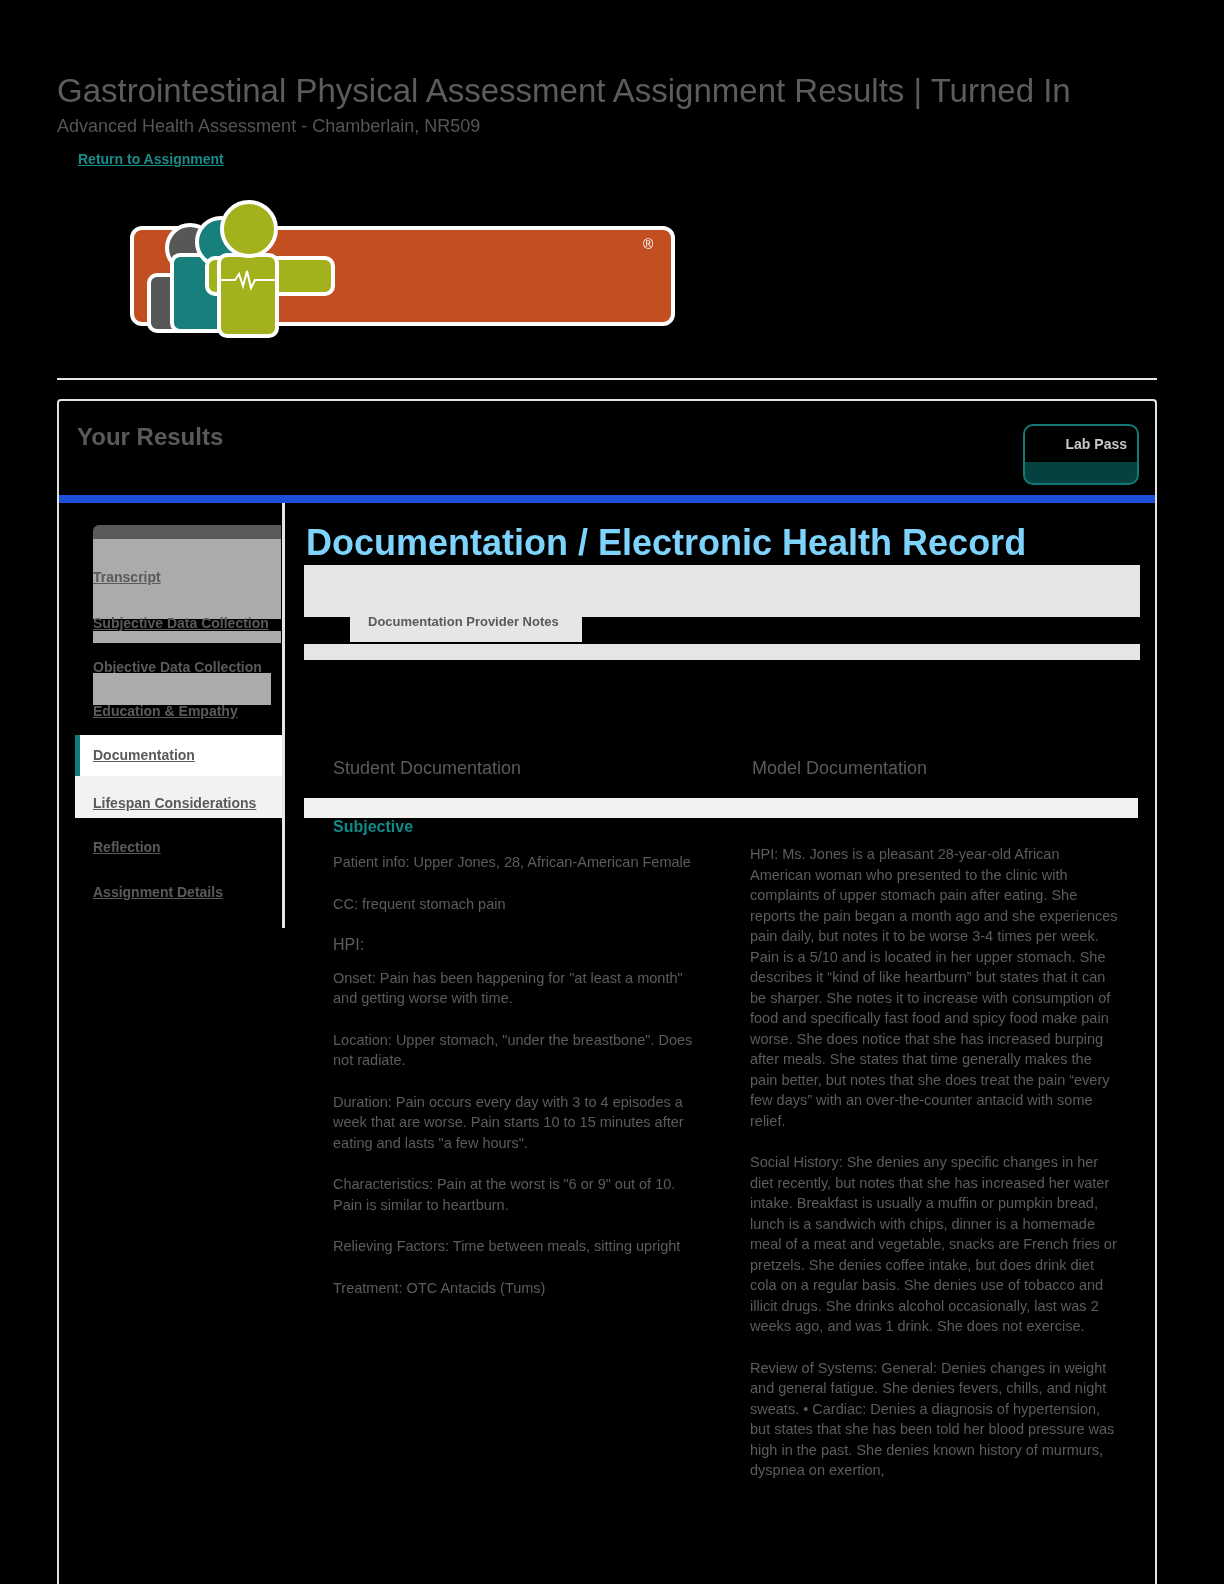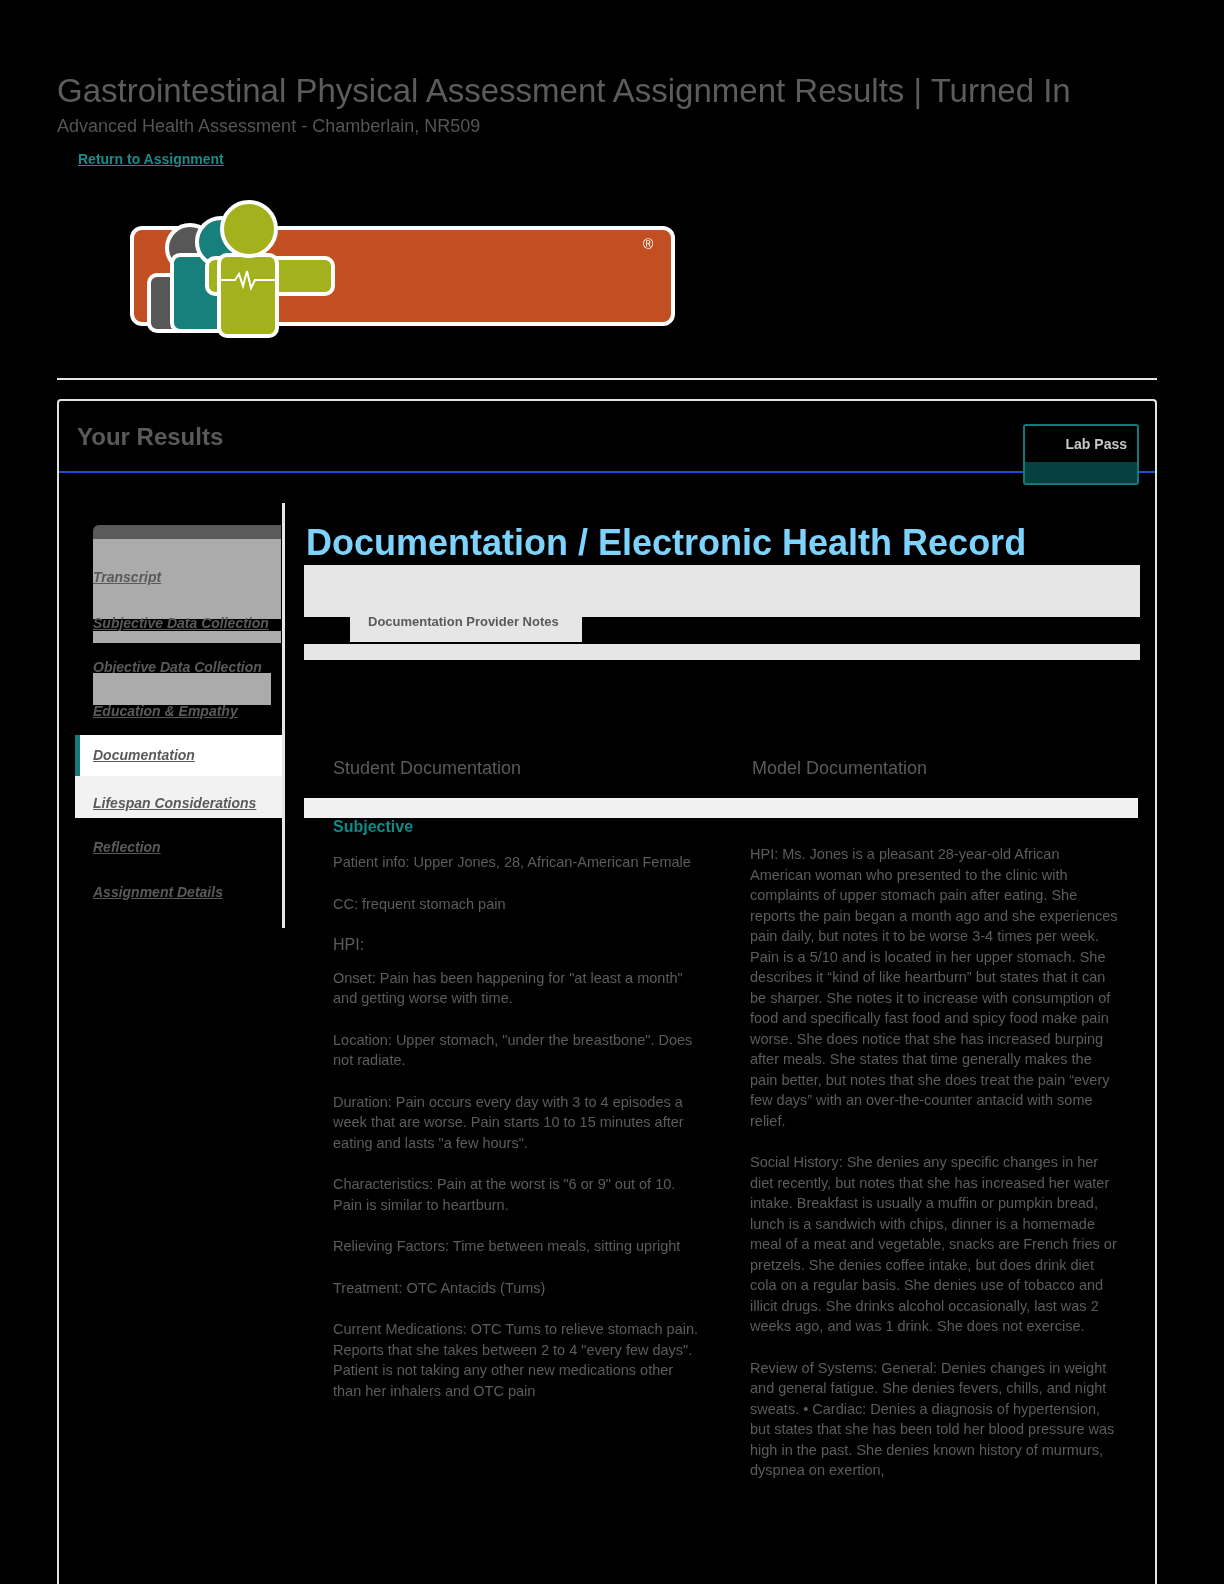--- a/index.html
+++ b/index.html
@@ -43,36 +43,36 @@
   .fig-green-body { left: 92px; top: 55px; width: 62px; height: 85px; border-radius: 10px; background: #a3b21c; }
   .fig-green-arm { left: 80px; top: 58px; width: 130px; height: 40px; border-radius: 10px; background: #a3b21c; }
 
   .hr { position: absolute; left: 57px; top: 378px; width: 1100px; height: 2px; background: #e6e6e6; }
 
   .results-panel {
     position: absolute; left: 57px; top: 399px; width: 1100px; height: 1185px;
     border: 2px solid #e1e1e1; border-bottom: none; box-sizing: border-box; border-radius: 4px 4px 0 0;
   }
   .results-header {
-    position: absolute; left: 0; top: 0; width: 100%; height: 72px;
-    border-bottom: 2px solid #1d4ed8; box-sizing: border-box; text-decoration: underline;
+    position: absolute; left: 0; top: 0; width: 100%; height: 102px;
+    border-bottom: 8px solid #1d4ed8; box-sizing: border-box; text-decoration: underline;
   }
   .results-title {
     position: absolute; left: 18px; top: 22px; font-size: 24px; font-weight: bold; color: #5a5a5a;
   }
   .lab-pass {
     position: absolute; left: 964px; top: 23px; width: 116px; height: 61px;
-    border: 2px solid #117a78; border-radius: 3px; box-sizing: border-box;
+    border: 2px solid #117a78; border-radius: 10px; box-sizing: border-box;
     background: linear-gradient(#000 0 36px, #04413f 36px);
   }
   .lab-pass span {
     position: absolute; right: 10px; top: 10px; font-size: 14px; font-weight: bold; color: #c8c8c8;
   }
 
-  .sidebar { position: absolute; left: 75px; top: 503px; width: 210px; height: 425px; font-style: italic; }
+  .sidebar { position: absolute; left: 75px; top: 503px; width: 210px; height: 425px; }
   .sidebar-divider { position: absolute; left: 282px; top: 503px; width: 3px; height: 425px; background: #e6e6e6; }
   .side-top { position: absolute; left: 18px; top: 22px; width: 188px; height: 14px; background: #5a5a5a; border-radius: 6px 0 0 0; }
   .side-block { position: absolute; left: 18px; background: #ababab; width: 188px; }
   .side-item {
     position: absolute; left: 18px; font-size: 14px; font-weight: bold; color: #5a5a5a;
     text-decoration: underline; white-space: nowrap; overflow: hidden; width: 188px;
   }
   .side-item.active-bg {
     left: 0; width: 207px; height: 42px; background: #fff; border-left: 5px solid #127a78;
     box-sizing: border-box; padding: 12px 0 0 13px; text-decoration: none;
@@ -173,20 +173,19 @@
 <div class="doc-col student">
   <p>Patient info: Upper Jones, 28, African-American Female</p>
   <p>CC: frequent stomach pain</p>
   <p style="margin-bottom:12px;font-size:16px">HPI:</p>
   <p>Onset: Pain has been happening for "at least a month" and getting worse with time.</p>
   <p>Location: Upper stomach, "under the breastbone". Does not radiate.</p>
   <p>Duration: Pain occurs every day with 3 to 4 episodes a week that are worse. Pain starts 10 to 15 minutes after eating and lasts "a few hours".</p>
   <p>Characteristics: Pain at the worst is "6 or 9" out of 10. Pain is similar to heartburn.</p>
   <p>Relieving Factors: Time between meals, sitting upright</p>
   <p>Treatment: OTC Antacids (Tums)</p>
-  <p>Current Medications: OTC Tums to relieve stomach pain. Reports that she takes between 2 to 4 "every few days". Patient is not taking any other new medications other than her inhalers and OTC pain</p>
 </div>
 
 <div class="doc-col model">
   <p>HPI: Ms. Jones is a pleasant 28-year-old African American woman who presented to the clinic with complaints of upper stomach pain after eating. She reports the pain began a month ago and she experiences pain daily, but notes it to be worse 3-4 times per week. Pain is a 5/10 and is located in her upper stomach. She describes it “kind of like heartburn” but states that it can be sharper. She notes it to increase with consumption of food and specifically fast food and spicy food make pain worse. She does notice that she has increased burping after meals. She states that time generally makes the pain better, but notes that she does treat the pain “every few days” with an over-the-counter antacid with some relief.</p>
   <p>Social History: She denies any specific changes in her diet recently, but notes that she has increased her water intake. Breakfast is usually a muffin or pumpkin bread, lunch is a sandwich with chips, dinner is a homemade meal of a meat and vegetable, snacks are French fries or pretzels. She denies coffee intake, but does drink diet cola on a regular basis. She denies use of tobacco and illicit drugs. She drinks alcohol occasionally, last was 2 weeks ago, and was 1 drink. She does not exercise.</p>
   <p>Review of Systems: General: Denies changes in weight and general fatigue. She denies fevers, chills, and night sweats. • Cardiac: Denies a diagnosis of hypertension, but states that she has been told her blood pressure was high in the past. She denies known history of murmurs, dyspnea on exertion,</p>
 </div>
 
 </body></html>

